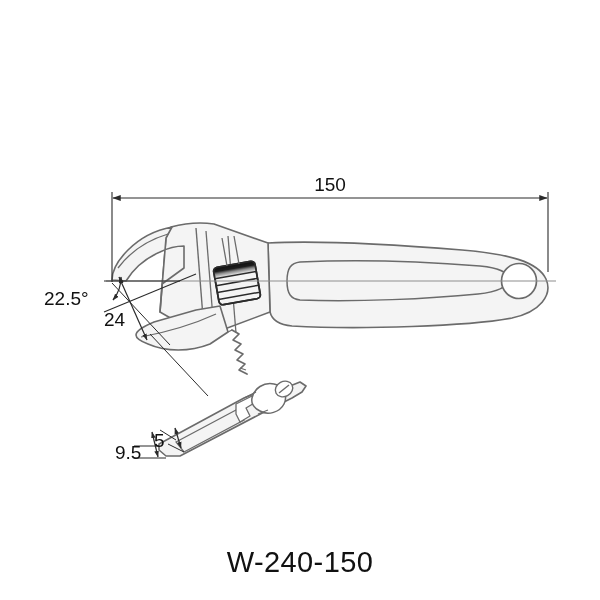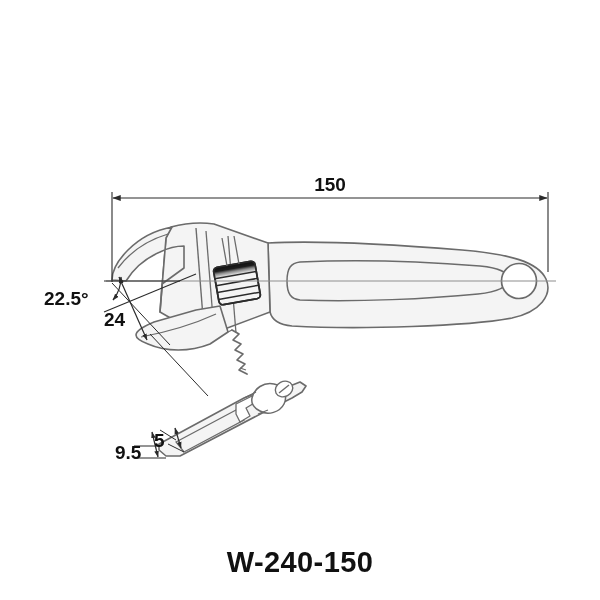--- a/index.html
+++ b/index.html
@@ -12,21 +12,20 @@
     width: 600px;
     height: 600px;
     font-family: "Liberation Sans", sans-serif;
     overflow: hidden;
   }
   #drawing-sheet {
     position: relative;
     width: 600px;
     height: 600px;
     background: #ffffff;
-    font-weight: bold;
   }
   #technical-drawing {
     position: absolute;
     top: 0;
     left: 0;
     width: 600px;
     height: 600px;
     display: block;
   }
   .dim-text {

